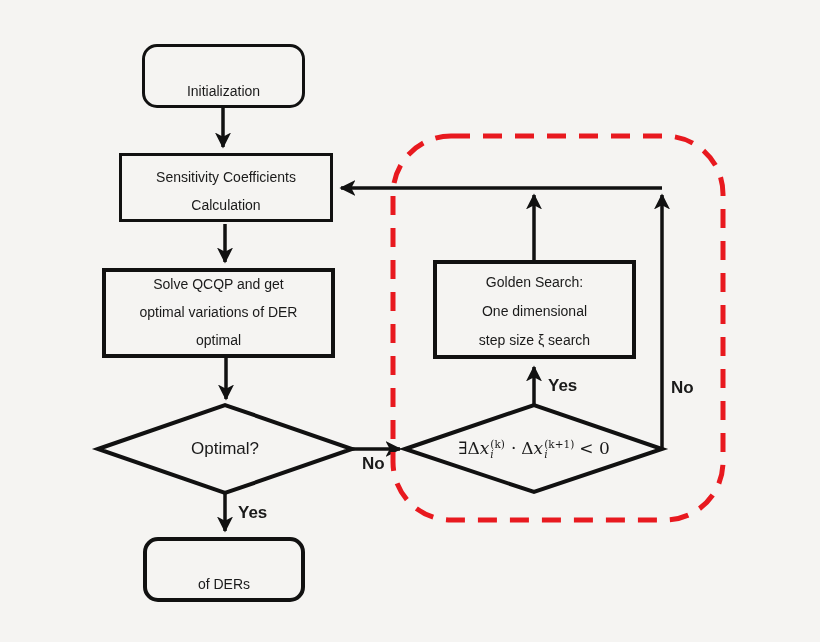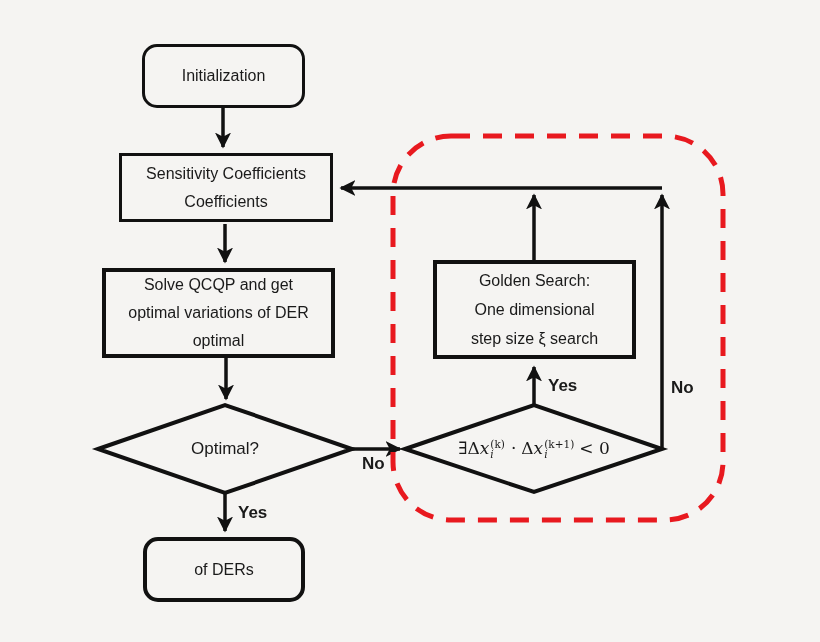--- a/index.html
+++ b/index.html
@@ -14,24 +14,24 @@
     overflow:hidden;
     color:#1a1a1a;
   }
   .svg-layer{position:absolute;left:0;top:0;width:820px;height:642px;}
   .node{
     position:absolute;
     box-sizing:border-box;
     display:flex;
     flex-direction:column;
     align-items:center;
-    justify-content:center;
+    justify-content:flex-end;
     text-align:center;
     background:#f5f4f2;
-    font-size:16px;
+    font-size:14px;
     line-height:28px;
     color:#1a1a1a;
   }
   .rounded{border:3px solid #111;border-radius:15px;}
   .rect{border:3px solid #111;}
   .rect-thick{border:4px solid #111;}
   .rounded-thick{border:4px solid #111;border-radius:15px;}
   .diamond-label{
     position:absolute;
     display:flex;
@@ -97,21 +97,21 @@
 
     <rect x="393" y="136" width="330" height="384" rx="58" ry="58" fill="none" stroke="#e8191f" stroke-width="5" stroke-dasharray="19 13"></rect>
   </svg>
 
   <div class="node rounded" style="left:142px;top:44px;width:163px;height:64px;">
     <div>Initialization</div>
   </div>
 
   <div class="node rect" style="left:119px;top:153px;width:214px;height:69px;">
     <div>Sensitivity Coefficients</div>
-    <div>Coefficients</div>
+    <div>Calculation</div>
   </div>
 
   <div class="node rect-thick" style="left:102px;top:268px;width:233px;height:90px;">
     <div>Solve QCQP and get</div>
     <div>optimal variations of DER</div>
     <div>optimal</div>
   </div>
 
   <div class="diamond-label" style="left:110px;top:407px;width:230px;height:84px;">
     <span>Optimal?</span>

